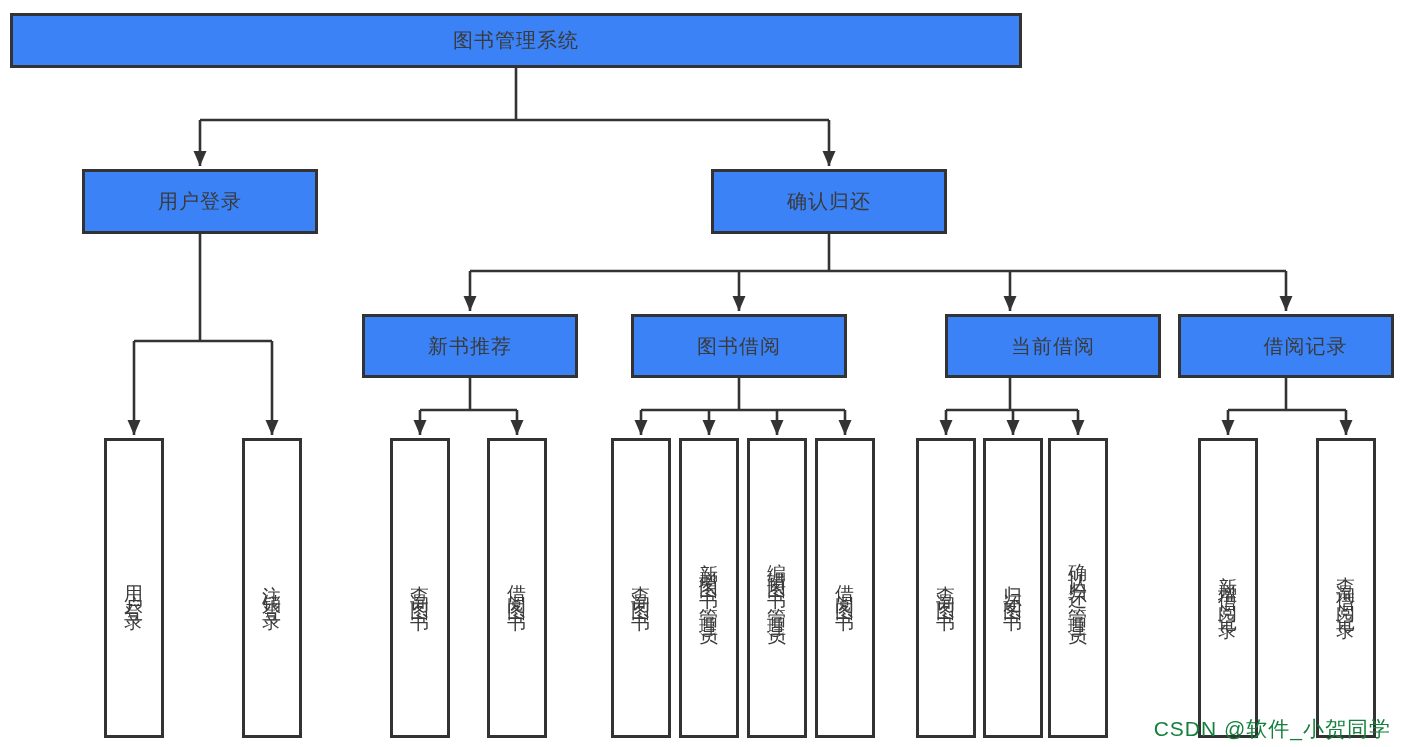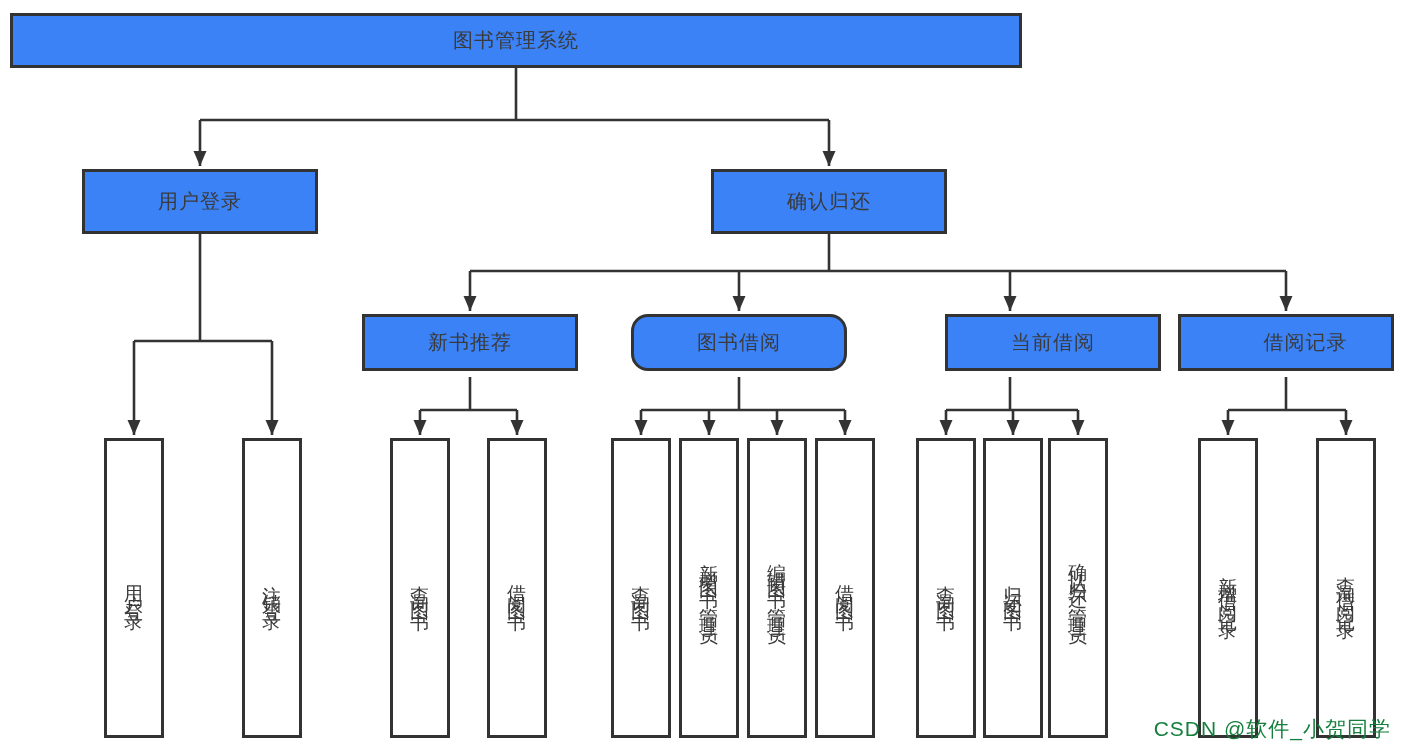--- a/index.html
+++ b/index.html
@@ -30,21 +30,21 @@
     align-items: center;
     justify-content: center;
     color: #3a3a3a;
     font-size: 20px;
     letter-spacing: 1px;
     white-space: nowrap;
     z-index: 2;
   }
   .root-node  { left: 10px;  top: 13px;  width: 1012px; height: 55px; }
   .lvl2       { top: 169px; width: 236px; height: 65px; }
-  .lvl3       { top: 314px; width: 216px; height: 57px; }
+  .lvl3       { top: 314px; width: 216px; height: 64px; }
   .leaf {
     position: absolute;
     top: 438px;
     width: 60px;
     height: 300px;
     box-sizing: border-box;
     border: 3px solid #333333;
     background: #ffffff;
     display: flex;
     align-items: center;
@@ -132,21 +132,21 @@
   <div class="node lvl2" style="left:82px;">
     <span>用户登录</span>
   </div>
   <div class="node lvl2" style="left:711px;">
     <span>确认归还</span>
   </div>
 
   <div class="node lvl3" style="left:362px;">
     <span>新书推荐</span>
   </div>
-  <div class="node lvl3" style="left:631px;border-radius:17px;">
+  <div class="node lvl3" style="left:631px;">
     <span>图书借阅</span>
   </div>
   <div class="node lvl3" style="left:945px;">
     <span>当前借阅</span>
   </div>
   <div class="node lvl3" style="left:1178px;padding-left:39px;">
     <span>借阅记录</span>
   </div>
 
   <div class="leaf" style="left:104px;">

